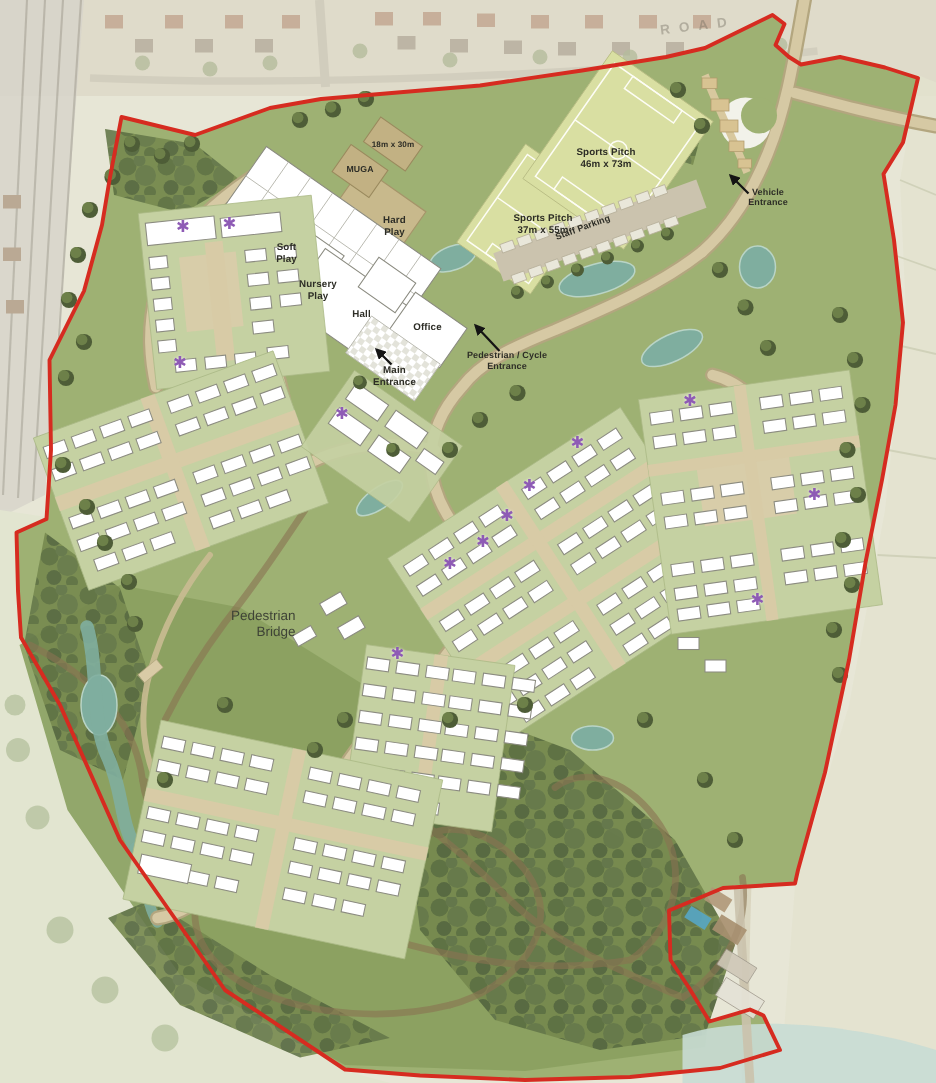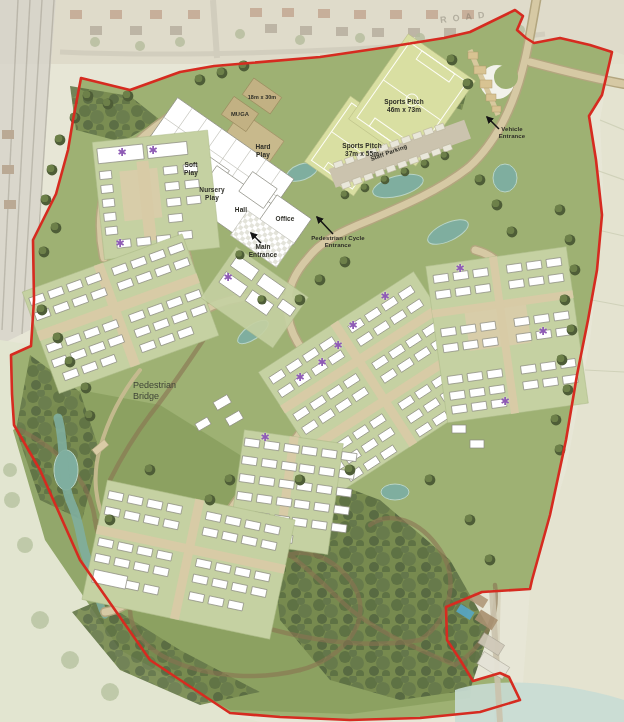--- a/index.html
+++ b/index.html
@@ -506,21 +506,21 @@
 <div class="lbl" style="left:404px;top:106px;width:46px;">
   <div>Sports Pitch</div>
   <div class="sub">46m x 73m</div>
 </div>
 
 <div class="lbl lbl-rot20" style="left:389px;top:153px;white-space:nowrap;font-size:6px;">Staff Parking</div>
 
 <div class="lbl" style="left:338px;top:242px;width:56px;font-size:6px;">Pedestrian / Cycle Entrance</div>
 <div class="lbl" style="left:512px;top:133px;width:34px;font-size:6px;">Vehicle Entrance</div>
 
-<div class="lbl-bridge" style="left:133px;top:380px;width:64px;">Pedestrian Bridge</div>
+<div class="lbl-bridge" style="left:133px;top:405px;width:64px;text-align:right;">Pedestrian Bridge</div>
 
 <span class="star" style="left: 122px; top: 152px; color: rgb(142, 91, 181);">✱</span>
     <span class="star" style="left: 153px; top: 150px; color: rgb(142, 91, 181);">✱</span>
     <span class="star" style="left: 120px; top: 243px; color: rgb(142, 91, 181);">✱</span>
     <span class="star" style="left: 228px; top: 277px; color: rgb(142, 91, 181);">✱</span>
     <span class="star" style="left: 385px; top: 296px; color: rgb(142, 91, 181);">✱</span>
     <span class="star" style="left: 353px; top: 325px; color: rgb(142, 91, 181);">✱</span>
     <span class="star" style="left: 338px; top: 345px; color: rgb(142, 91, 181);">✱</span>
     <span class="star" style="left: 322px; top: 362px; color: rgb(142, 91, 181);">✱</span>
     <span class="star" style="left: 300px; top: 377px; color: rgb(142, 91, 181);">✱</span>

